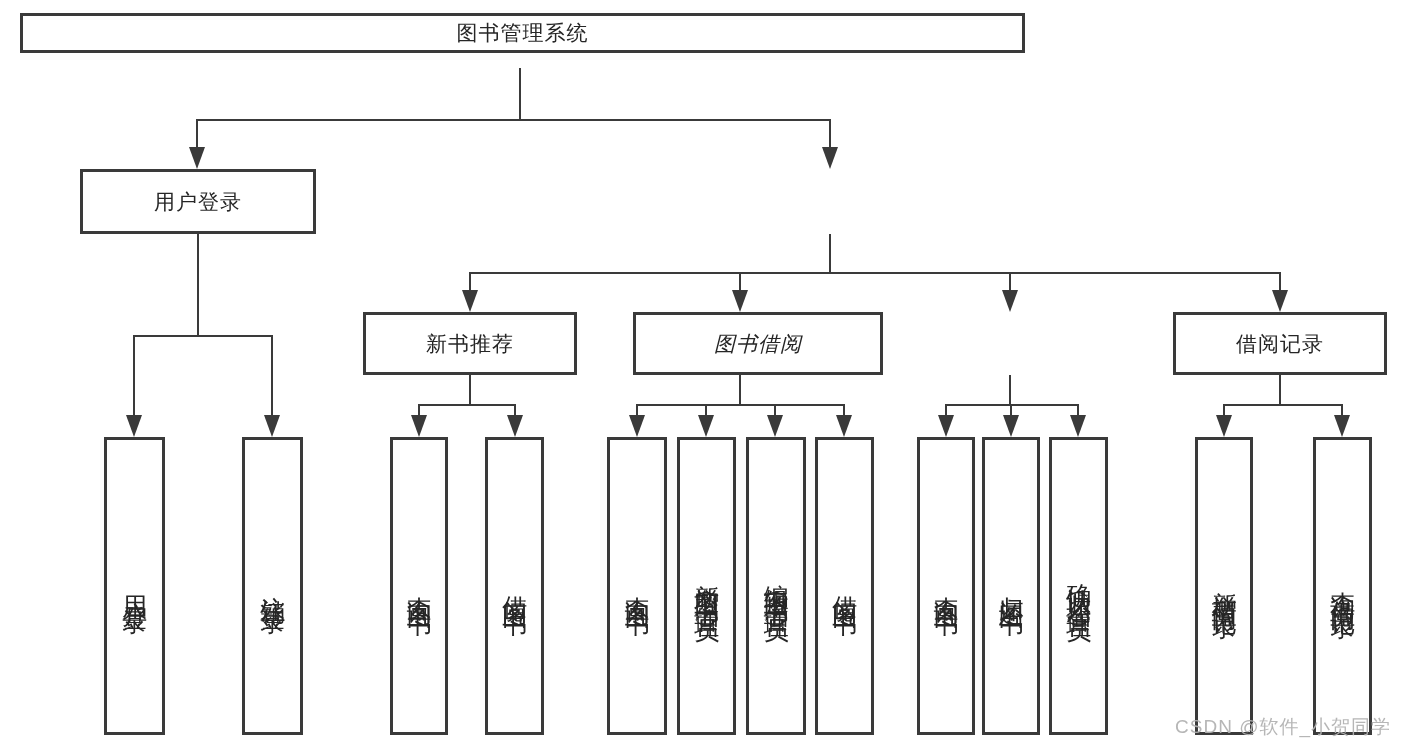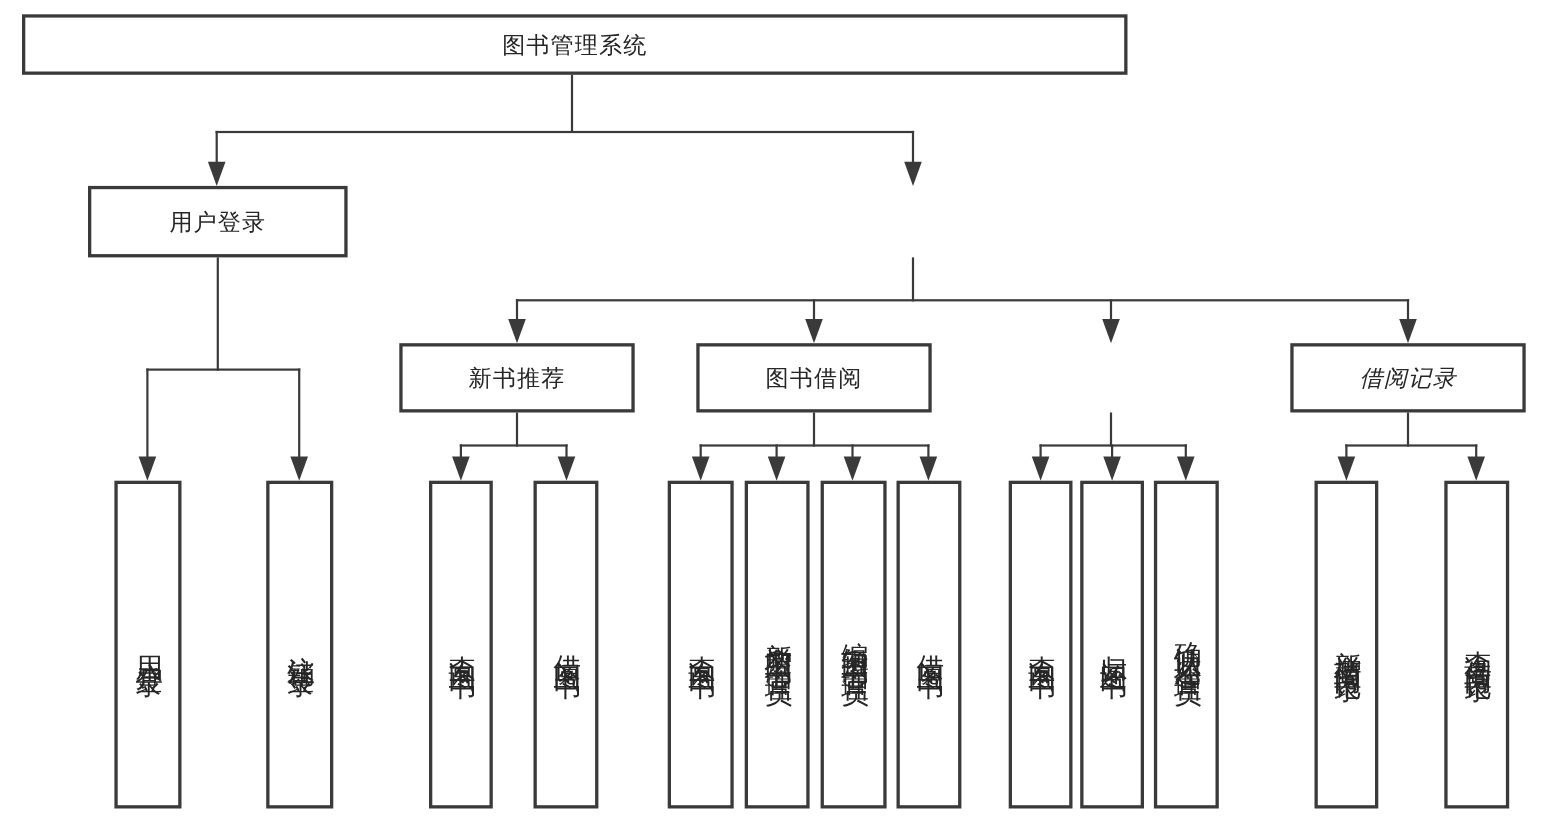--- a/index.html
+++ b/index.html
@@ -66,21 +66,21 @@
     color: rgba(178, 178, 178, 0.95);
     z-index: 5;
     white-space: nowrap;
   }
 </style>
 </head>
 <body>
 
 <div class="canvas">
 
-  <div class="hbox" style="left:20px; top:13px; width:1005px; height:55px;">
+  <div class="hbox" style="left:20px; top:13px; width:1005px; height:40px;">
     <span>图书管理系统</span>
   </div>
 
   <div class="line" style="left:519px; top:68px; width:2px; height:52px;"></div>
   <div class="line" style="left:196px; top:119px; width:635px; height:2px;"></div>
   <div class="line" style="left:196px; top:119px; width:2px; height:30px;"></div>
   <div class="arrow" style="left:189px; top:147px;"></div>
   <div class="line" style="left:829px; top:119px; width:2px; height:30px;"></div>
   <div class="arrow" style="left:822px; top:147px;"></div>
 
@@ -102,24 +102,24 @@
   <div class="line" style="left:739px; top:272px; width:2px; height:22px;"></div>
   <div class="arrow" style="left:732px; top:290px;"></div>
   <div class="line" style="left:1009px; top:272px; width:2px; height:22px;"></div>
   <div class="arrow" style="left:1002px; top:290px;"></div>
   <div class="line" style="left:1279px; top:272px; width:2px; height:22px;"></div>
   <div class="arrow" style="left:1272px; top:290px;"></div>
 
   <div class="hbox" style="left:363px; top:312px; width:214px; height:63px;">
     <span>新书推荐</span>
   </div>
-  <div class="hbox" style="left:633px; top:312px; width:214px; height:63px;">
+  <div class="hbox" style="left:633px; top:312px; width:250px; height:63px;font-style:italic;">
     <span>图书借阅</span>
   </div>
-  <div class="hbox" style="left:1173px; top:312px; width:214px; height:63px;font-style:italic;">
+  <div class="hbox" style="left:1173px; top:312px; width:214px; height:63px;">
     <span>借阅记录</span>
   </div>
 
   <div class="line" style="left:469px; top:375px; width:2px; height:31px;"></div>
   <div class="line" style="left:418px; top:404px; width:98px; height:2px;"></div>
   <div class="line" style="left:418px; top:404px; width:2px; height:14px;"></div>
   <div class="arrow" style="left:411px; top:415px;"></div>
   <div class="line" style="left:514px; top:404px; width:2px; height:14px;"></div>
   <div class="arrow" style="left:507px; top:415px;"></div>
 
@@ -187,14 +187,15 @@
     <span>确认归还（管理员）</span>
   </div>
 
   <div class="vbox" style="left:1195px; width:58px;">
     <span>新增借阅记录</span>
   </div>
   <div class="vbox" style="left:1313px; width:59px;">
     <span>查询借阅记录</span>
   </div>
 
+  <div class="watermark">CSDN @软件_小贺同学</div>
 
 </div>
 
 </body></html>

